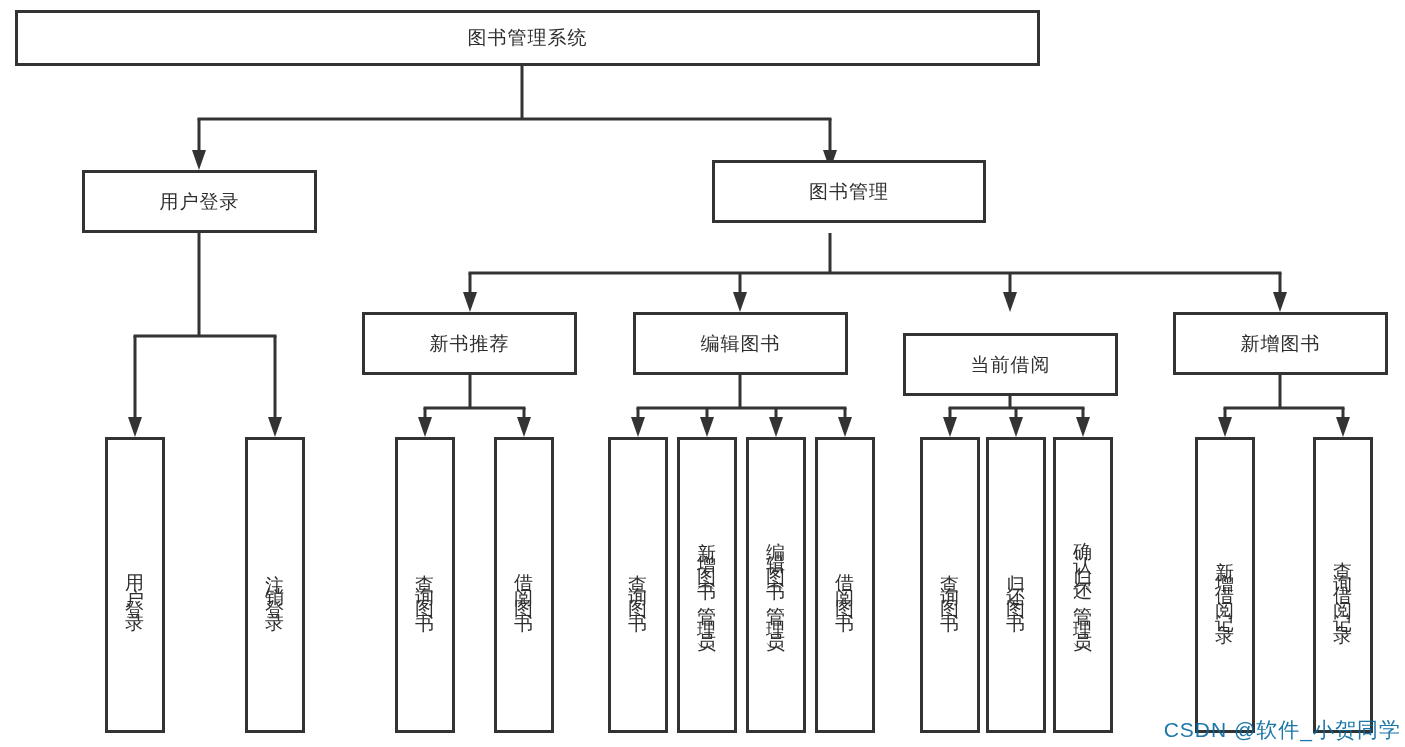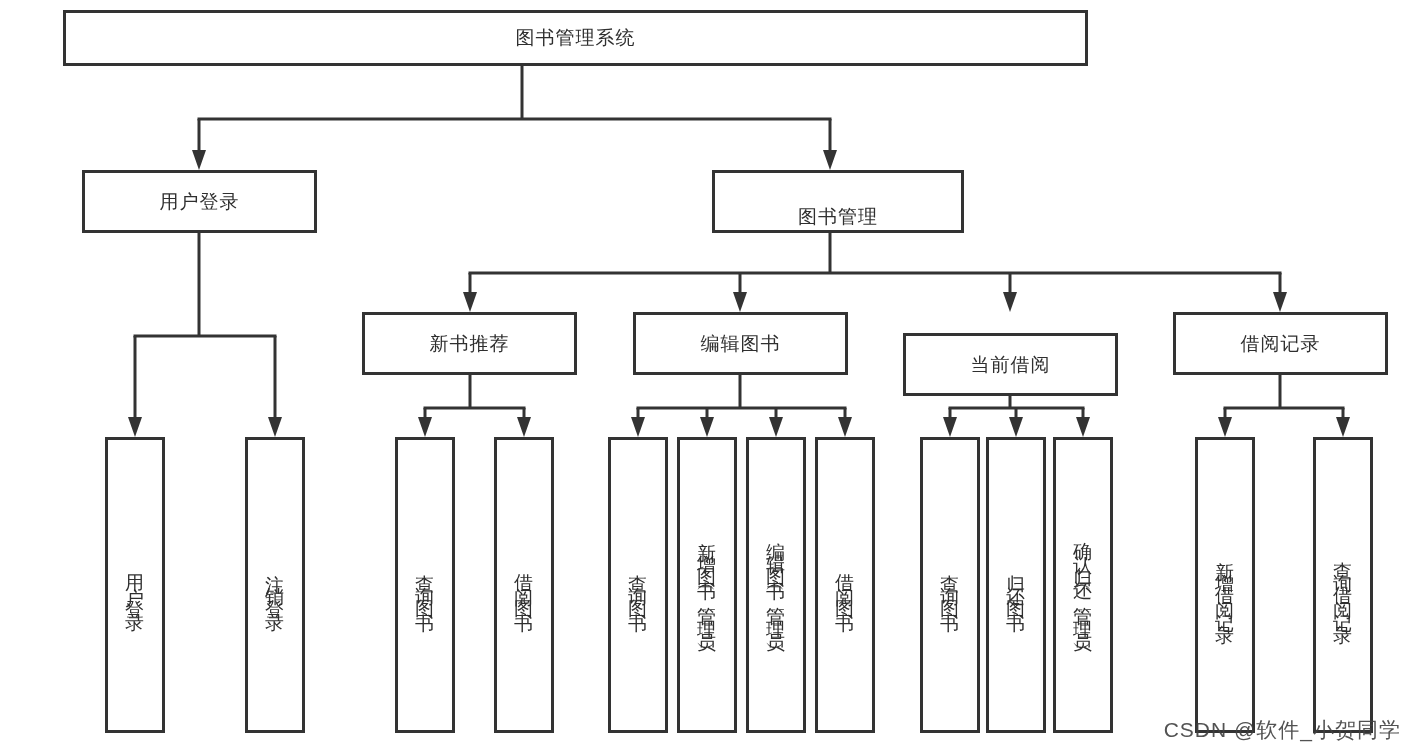--- a/index.html
+++ b/index.html
@@ -28,42 +28,42 @@
     letter-spacing: 1px;
     white-space: nowrap;
   }
   .vtext {
     writing-mode: vertical-rl;
     text-orientation: mixed;
     font-size: 19px;
     letter-spacing: 13px;
     line-height: 1;
   }
-  .root  { left: 15px;  top: 10px;  width: 1025px; height: 56px; margin-left: 48px; }
+  .root  { left: 15px;  top: 10px;  width: 1025px; height: 56px; }
   .l2a   { left: 82px;  top: 170px; width: 235px;  height: 63px; }
-  .l2b   { left: 712px; top: 170px; width: 252px;  height: 63px; align-items: flex-end; }
+  .l2b   { left: 712px; top: 160px; width: 274px;  height: 63px; }
   .l3a   { left: 362px; top: 312px; width: 215px;  height: 63px; }
   .l3b   { left: 633px; top: 312px; width: 215px;  height: 63px; }
   .l3c   { left: 903px; top: 312px; width: 215px;  height: 63px; margin-top: 21px; }
   .l3d   { left: 1173px;top: 312px; width: 215px;  height: 63px; }
   .leaf  { top: 437px; width: 60px; height: 296px; }
   .x1  { left: 105px; }  .x2  { left: 245px; }
   .x3  { left: 395px; }  .x4  { left: 494px; }
   .x5  { left: 608px; }  .x6  { left: 677px; }
   .x7  { left: 746px; }  .x8  { left: 815px; }
   .x9  { left: 920px; }  .x10 { left: 986px; }
   .x11 { left: 1053px; } .x12 { left: 1195px; }
   .x13 { left: 1313px; }
   #watermark {
     position: absolute;
     right: 4px;
     top: 716px;
     z-index: 3;
     font-size: 21px;
-    color: #404040;
+    color: #0369a1;
     opacity: 0.9;
     white-space: nowrap;
     letter-spacing: 1px;
   }
 </style>
 </head>
 <body>
 
 <div id="stage">
 
@@ -147,21 +147,21 @@
   <div class="box l3a">
     <span class="htext">新书推荐</span>
   </div>
   <div class="box l3b">
     <span class="htext">编辑图书</span>
   </div>
   <div class="box l3c">
     <span class="htext">当前借阅</span>
   </div>
   <div class="box l3d">
-    <span class="htext">借阅记录</span>
+    <span class="htext">新增图书</span>
   </div>
 
   <div class="box leaf x1">
     <span class="vtext">用户登录</span>
   </div>
   <div class="box leaf x2">
     <span class="vtext">注销登录</span>
   </div>
   <div class="box leaf x3">
     <span class="vtext">查询图书</span>

